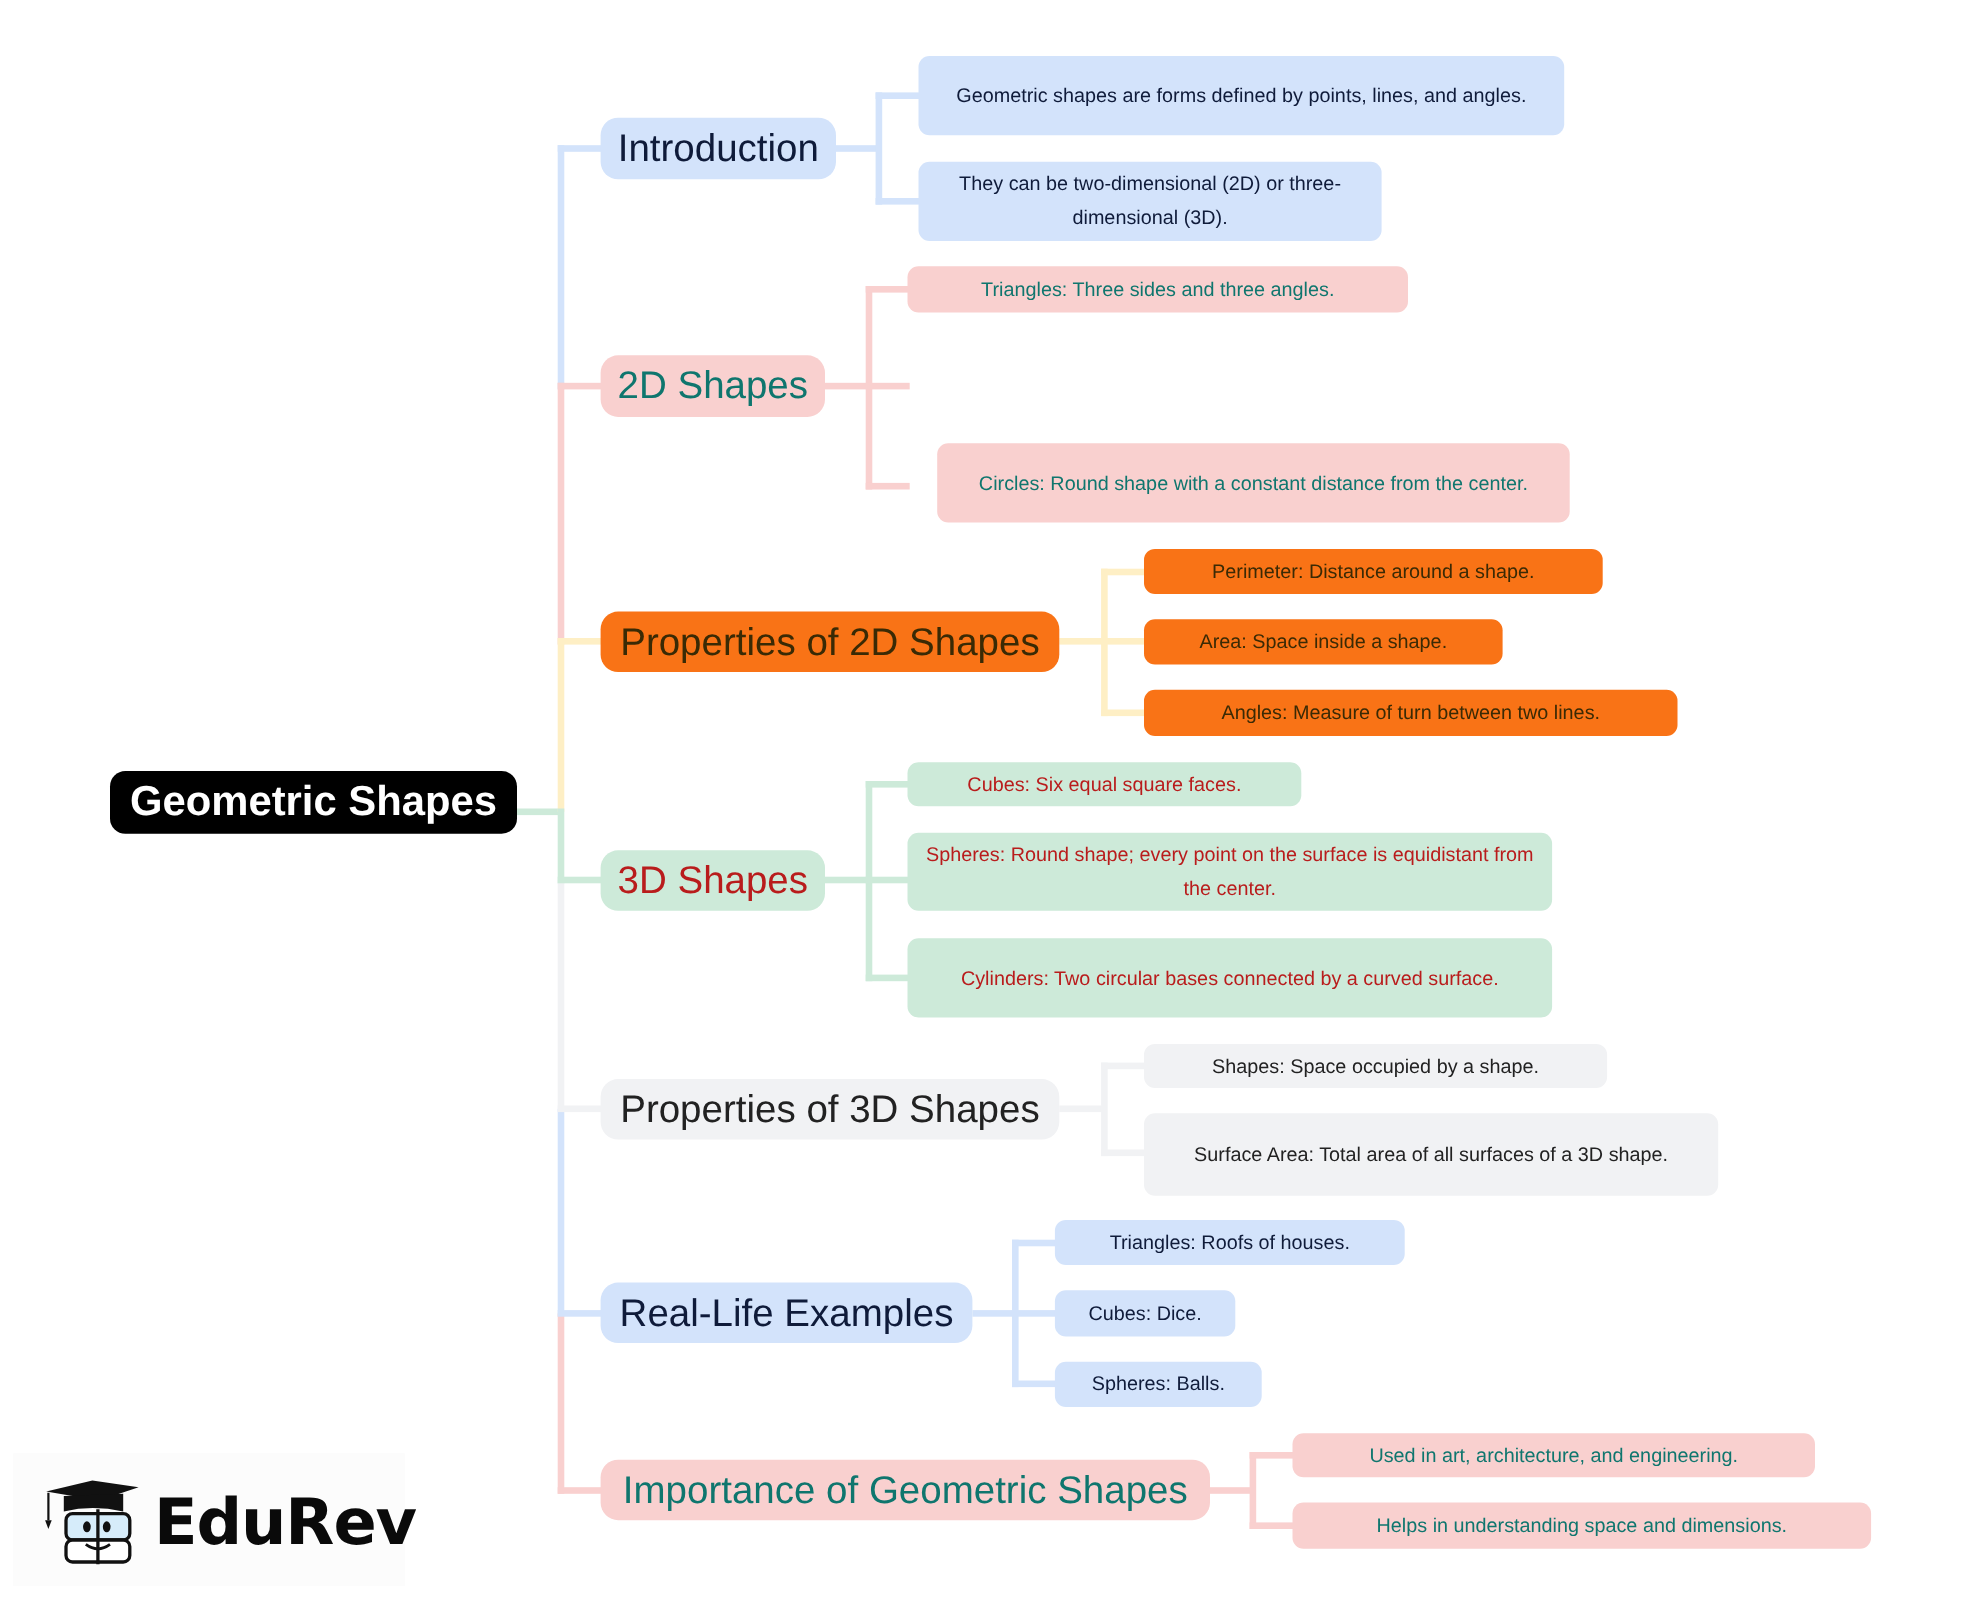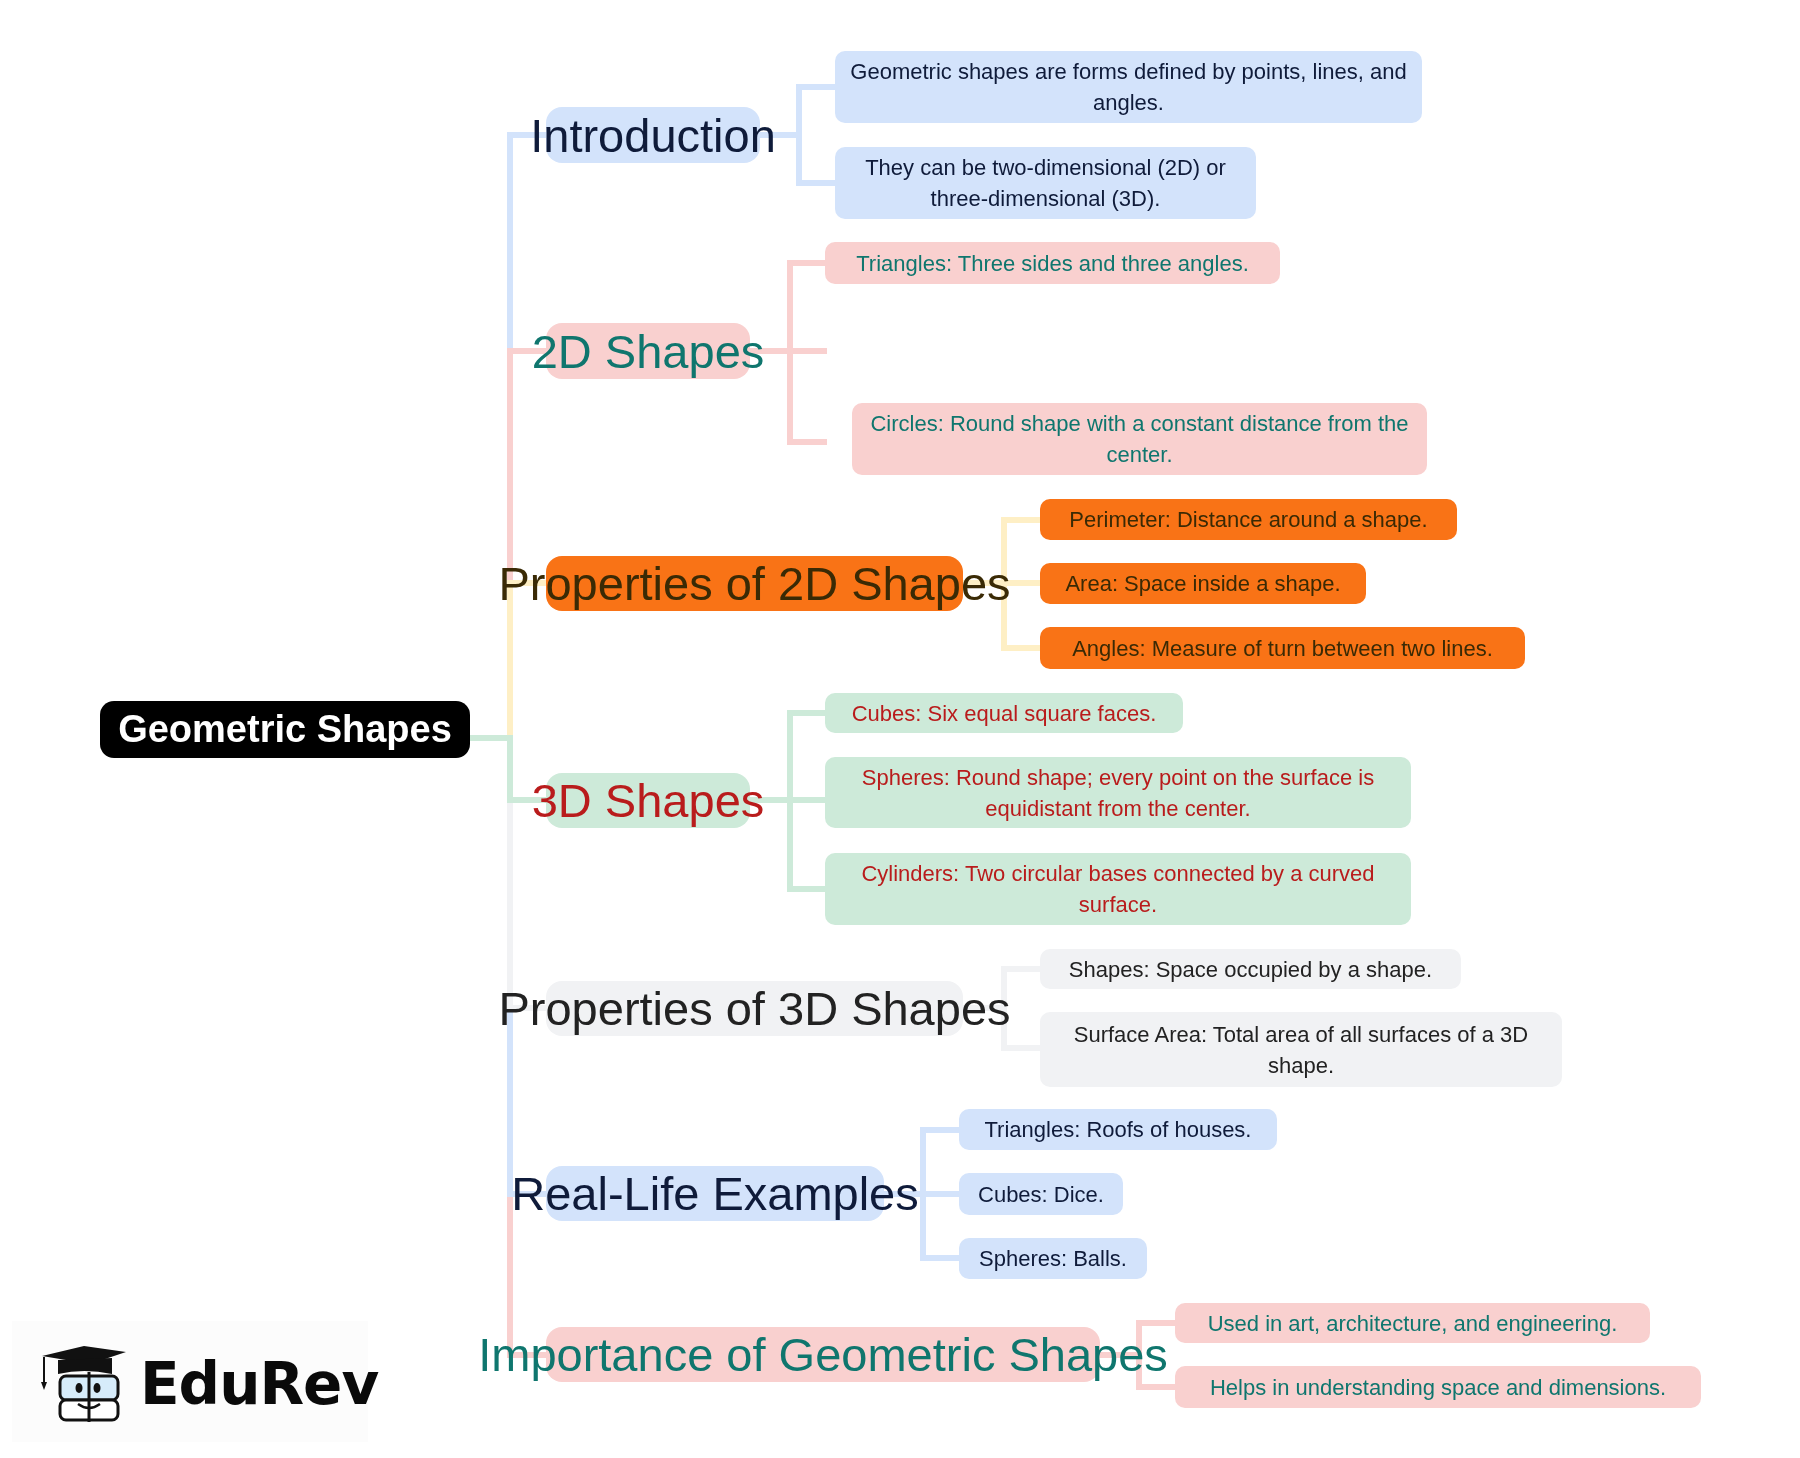--- a/index.html
+++ b/index.html
@@ -3,22 +3,22 @@
 <meta charset="utf-8">
 <style>
   html, body { margin:0; padding:0; background:#ffffff; }
   body { width:1800px; height:1458px; position:relative; overflow:hidden;
          font-family:"Liberation Sans", "DejaVu Sans", sans-serif; }
   #canvas { position:absolute; left:0; top:0; width:1800px; height:1458px; }
   .line { position:absolute; }
   .node { position:absolute; box-sizing:border-box; display:flex; align-items:center;
           justify-content:center; text-align:center; border-radius:14px; }
   .root { background:#000; color:#fff; font-weight:bold; font-size:38px; border-radius:14px; }
-  .branch { font-size:47px; padding:0 14px; white-space:nowrap; border-radius:16px; }
-  .leaf { font-size:22px; line-height:31px; padding:4px 12px; border-radius:10px; }
+  .branch { font-size:35px; padding:0 14px; white-space:nowrap; border-radius:16px; }
+  .leaf { font-size:18px; line-height:31px; padding:4px 12px; border-radius:10px; }
   .c-blue   { background:#D3E3FB; color:#0F1B3A; }
   .c-red    { background:#F9D0CF; color:#0f766e; }
   .c-yellow { background:#f97316; color:#3A2A05; }
   .c-green  { background:#CDEAD9; color:#b91c1c; }
   .c-gray   { background:#F1F2F4; color:#222222; }
   .logo-panel { position:absolute; left:12px; top:1321px; width:356px; height:121px; background:#fcfcfc; }
   .logo-text { position:absolute; left:140px; top:1350px; font-family:"DejaVu Sans", sans-serif;
                font-weight:bold; font-size:58px; color:#0a0a0a; letter-spacing:-1px; }
   .logo-icon { position:absolute; left:34px; top:1344px; width:96px; height:80px; }
 </style>

